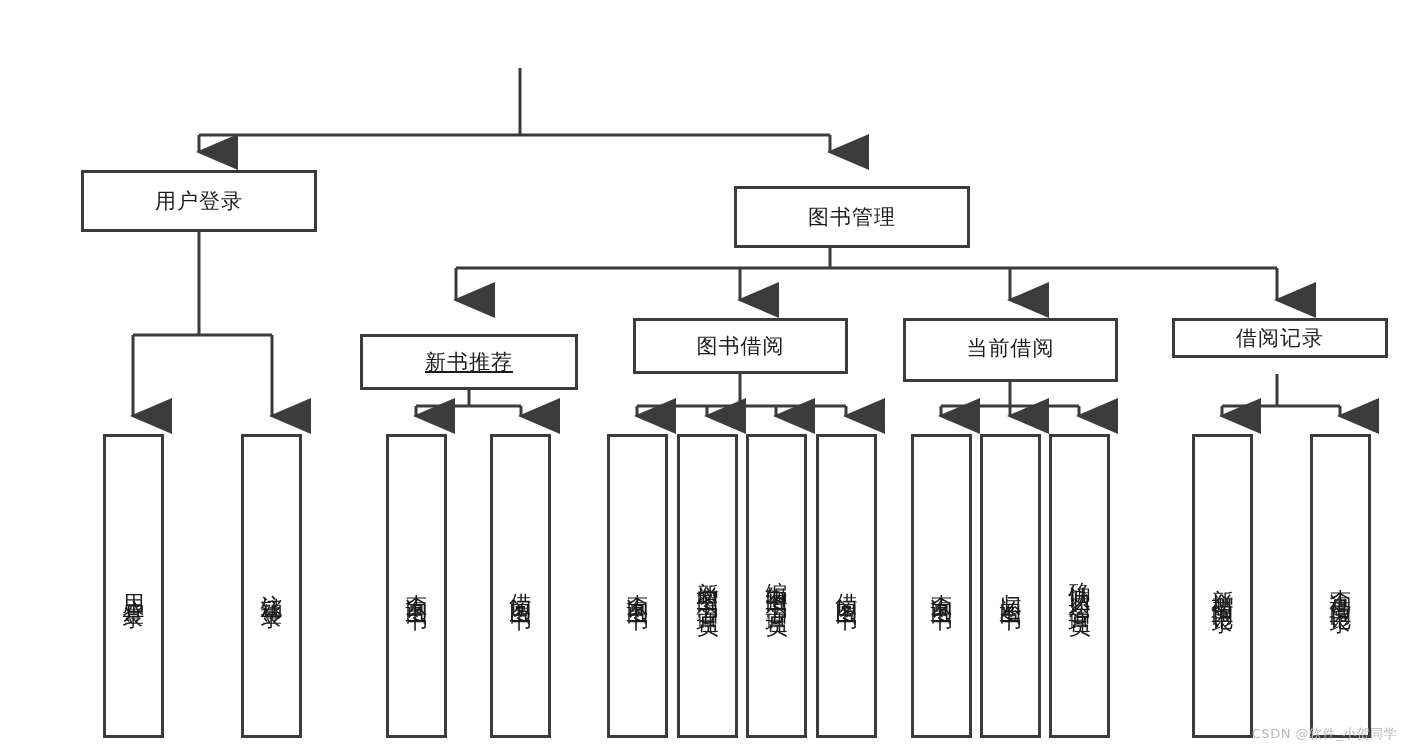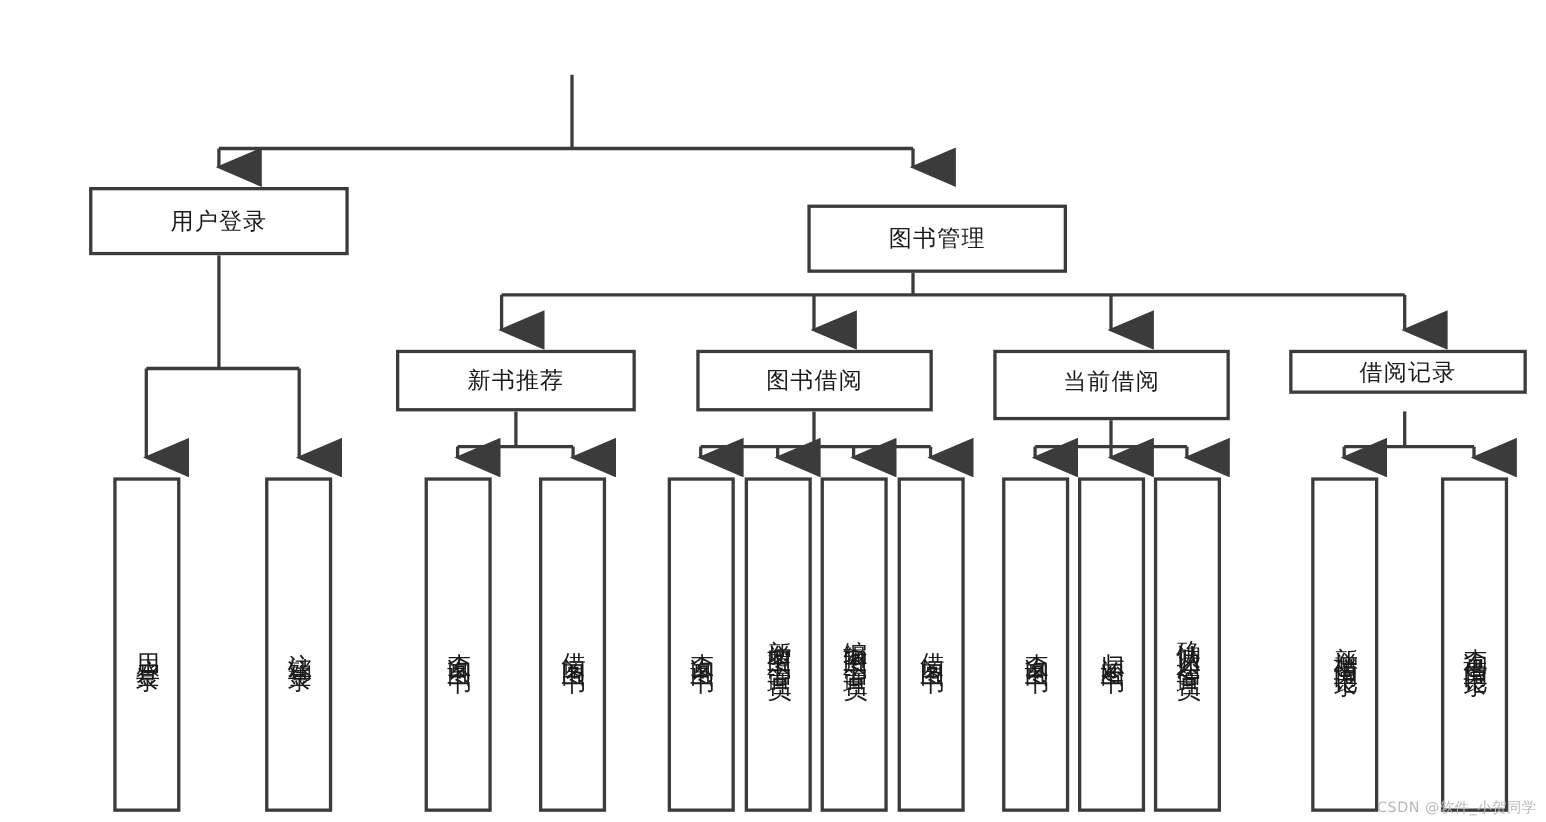--- a/index.html
+++ b/index.html
@@ -125,21 +125,21 @@
   </svg>
 
 
   <div class="node level2" style="left:81px; top:170px; width:236px; height:62px;">
     <span class="label">用户登录</span>
   </div>
   <div class="node level2" style="left:711px; top:186px; width:236px; height:62px;margin-left:23px;">
     <span class="label">图书管理</span>
   </div>
 
-  <div class="node level3" style="left:360px; top:318px; width:218px; height:56px;">
+  <div class="node level3" style="left:360px; top:334px; width:218px; height:56px;text-decoration:underline;">
     <span class="label">新书推荐</span>
   </div>
   <div class="node level3" style="left:633px; top:318px; width:215px; height:56px;">
     <span class="label">图书借阅</span>
   </div>
   <div class="node level3" style="left:903px; top:318px; width:215px; height:64px;font-family:Liberation Mono, monospace;">
     <span class="label">当前借阅</span>
   </div>
   <div class="node level3" style="left:1172px; top:318px; width:216px; height:40px;">
     <span class="label">借阅记录</span>

